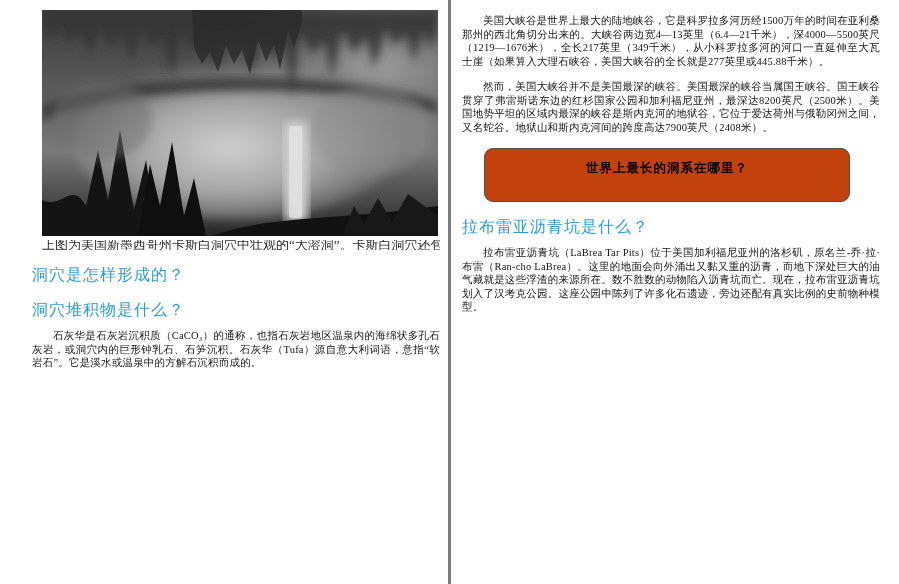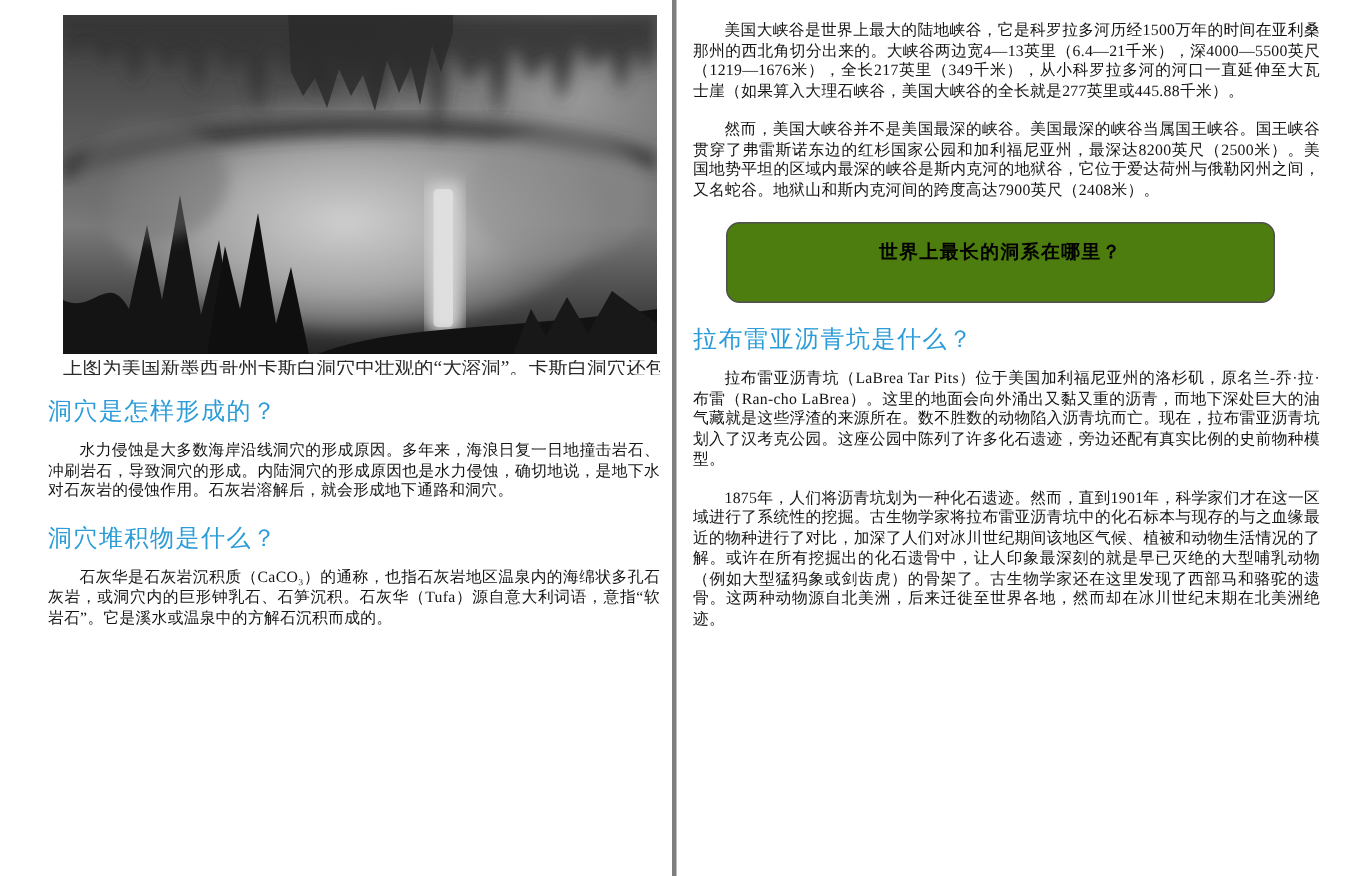--- a/index.html
+++ b/index.html
@@ -45,21 +45,21 @@
     text-indent:2em; color:#141414; margin:0 0 12px 0;
     letter-spacing:0.2px;
   }
   .page-left .para { margin-bottom:10px; }
 
   .page-right { padding-top:0; }
   .page-right .para.first { margin-top:14px; }
 
   
   .info-box {
-    background:#4d7c0f; border:1px solid #4f4f4f; border-radius:9px;
+    background:#c2410c; border:1px solid #4f4f4f; border-radius:9px;
     margin:14px 0 10px 22px; width:366px; padding:9px 14px 10px 14px;
     box-sizing:border-box;
   }
   .info-box-title {
     text-align:center; font-weight:bold; font-size:12.5px; color:#000;
     margin:2px 0 14px 0; letter-spacing:1px;
   }
   .info-box-body {
     font-size:10.5px; line-height:13.5px; text-align:justify;
     text-indent:2em; color:#141414; letter-spacing:0.2px;
@@ -112,36 +112,34 @@
           <path d="M170,226 C220,206 300,210 396,196 L396,226 Z" fill="#121212"></path>
           <path d="M300,226 L312,196 322,214 336,188 350,212 366,184 396,206 396,226 Z" fill="#181818"></path>
           <ellipse cx="330" cy="120" rx="60" ry="45" fill="#8d8d8d" opacity="0.45" filter="url(#soft)"></ellipse>
           <ellipse cx="60" cy="110" rx="50" ry="40" fill="#6f6f6f" opacity="0.5" filter="url(#soft)"></ellipse>
         </svg>
       </div>
       <div class="caption">上图为美国新墨西哥州卡斯白洞穴中壮观的“大溶洞”。卡斯白洞穴还包括美国最深的洞穴——雷修古拉洞穴</div>
     </div>
 
     <div class="sec-title" style="color: rgb(43, 156, 216);">洞穴是怎样形成的？</div>
-    <p class="para">水力侵蚀是大多数海岸沿线洞穴的形成原因。多年来，海浪日复一日地撞击岩石、冲刷岩石，导致洞穴的形成。内陆洞穴的形成原因也是水力侵蚀，确切地说，是地下水对石灰岩的侵蚀作用。石灰岩溶解后，就会形成地下通路和洞穴。</p>
 
     <div class="sec-title" style="color: rgb(43, 156, 216);">洞穴堆积物是什么？</div>
 
     <p class="para">石灰华是石灰岩沉积质（CaCO₃）的通称，也指石灰岩地区温泉内的海绵状多孔石灰岩，或洞穴内的巨形钟乳石、石笋沉积。石灰华（Tufa）源自意大利词语，意指“软岩石”。它是溪水或温泉中的方解石沉积而成的。</p>
 
   </div>
 
   <div class="gutter"></div>
 
   <div class="page page-right">
     <p class="para first">美国大峡谷是世界上最大的陆地峡谷，它是科罗拉多河历经1500万年的时间在亚利桑那州的西北角切分出来的。大峡谷两边宽4—13英里（6.4—21千米），深4000—5500英尺（1219—1676米），全长217英里（349千米），从小科罗拉多河的河口一直延伸至大瓦士崖（如果算入大理石峡谷，美国大峡谷的全长就是277英里或445.88千米）。</p>
     <p class="para">然而，美国大峡谷并不是美国最深的峡谷。美国最深的峡谷当属国王峡谷。国王峡谷贯穿了弗雷斯诺东边的红杉国家公园和加利福尼亚州，最深达8200英尺（2500米）。美国地势平坦的区域内最深的峡谷是斯内克河的地狱谷，它位于爱达荷州与俄勒冈州之间，又名蛇谷。地狱山和斯内克河间的跨度高达7900英尺（2408米）。</p>
 
     <div class="info-box">
       <div class="info-box-title">世界上最长的洞系在哪里？</div>
     </div>
 
     <div class="sec-title" style="color: rgb(43, 156, 216);">拉布雷亚沥青坑是什么？</div>
     <p class="para">拉布雷亚沥青坑（LaBrea Tar Pits）位于美国加利福尼亚州的洛杉矶，原名兰-乔·拉·布雷（Ran-cho LaBrea）。这里的地面会向外涌出又黏又重的沥青，而地下深处巨大的油气藏就是这些浮渣的来源所在。数不胜数的动物陷入沥青坑而亡。现在，拉布雷亚沥青坑划入了汉考克公园。这座公园中陈列了许多化石遗迹，旁边还配有真实比例的史前物种模型。</p>
-    <p class="para">1875年，人们将沥青坑划为一种化石遗迹。然而，直到1901年，科学家们才在这一区域进行了系统性的挖掘。古生物学家将拉布雷亚沥青坑中的化石标本与现存的与之血缘最近的物种进行了对比，加深了人们对冰川世纪期间该地区气候、植被和动物生活情况的了解。或许在所有挖掘出的化石遗骨中，让人印象最深刻的就是早已灭绝的大型哺乳动物（例如大型猛犸象或剑齿虎）的骨架了。古生物学家还在这里发现了西部马和骆驼的遗骨。这两种动物源自北美洲，后来迁徙至世界各地，然而却在冰川世纪末期在北美洲绝迹。</p>
   </div>
 
 </div>
 
 </body></html>

